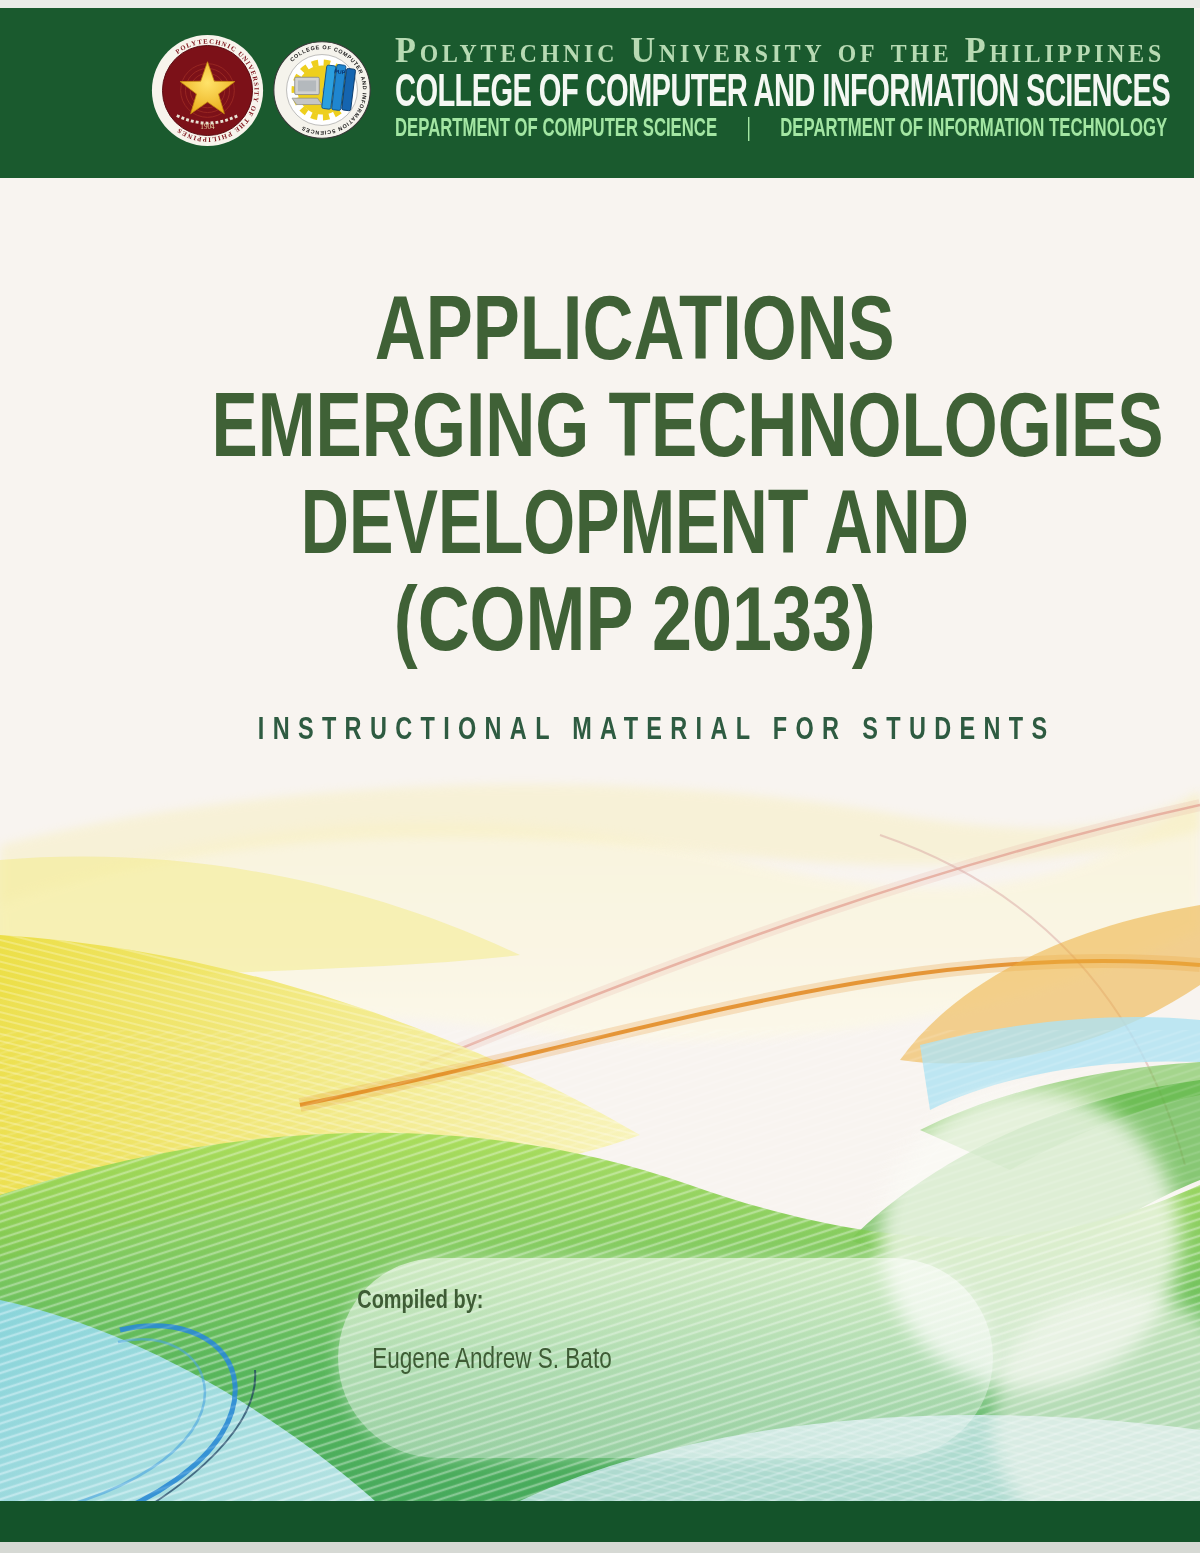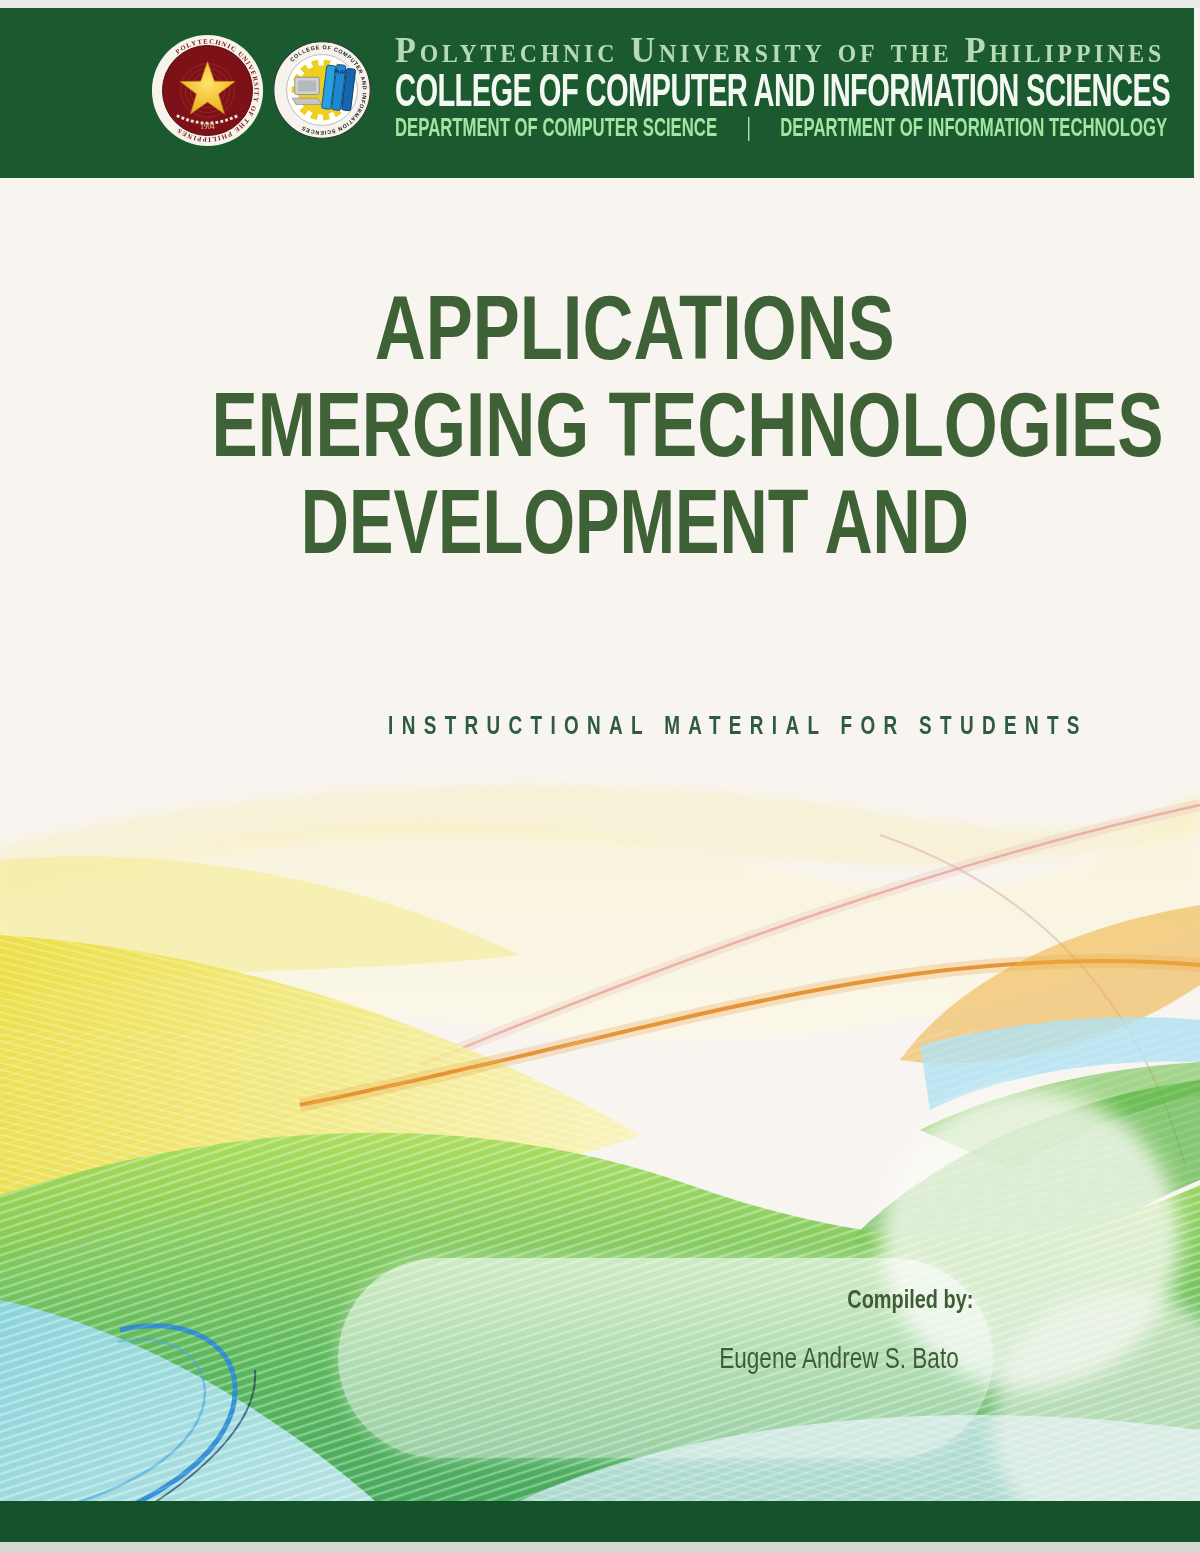--- a/index.html
+++ b/index.html
@@ -42,33 +42,33 @@
   .dept-sep{display:inline-block;margin:0 44px;font-weight:400;}
 
   
   .title-block{
     position:absolute;top:280px;left:70px;width:1130px;
     text-align:center;font-weight:700;line-height:97px;font-size:90px;
   }
   .title-line{display:block;}
   .subtitle-block{
     position:absolute;top:710px;left:130px;width:1070px;
-    text-align:right;font-weight:700;font-size:25px;letter-spacing:11px;line-height:1.2;
+    text-align:left;font-weight:700;font-size:31px;letter-spacing:11px;line-height:1.2;
   }
 
   
   .waves{position:absolute;top:760px;left:0;width:1200px;height:793px;}
 
   
   .compiled-box{
     position:absolute;left:338px;top:1258px;width:655px;height:200px;
     border-radius:105px;
     background:linear-gradient(180deg,rgba(255,255,255,0.62),rgba(243,248,246,0.46));
     box-shadow:0 0 18px rgba(255,255,255,0.35);
-    text-align:right;
+    text-align:left;
   }
   .compiled-label{position:absolute;top:26px;left:0;right:0;font-weight:700;font-size:26px;}
   .compiled-author{position:absolute;top:84px;left:0;right:0;font-weight:400;font-size:29px;}
 
   
   .footer-bar{position:absolute;top:1501px;left:0;right:0;height:41px;background:#14532a;}
 </style>
 </head>
 <body>
 
@@ -145,20 +145,21 @@
           <span>DEPARTMENT OF COMPUTER SCIENCE</span><span class="dept-sep">|</span><span>DEPARTMENT OF INFORMATION TECHNOLOGY</span>
         </span>
       </div>
     </div>
   </header>
 
   <h1 class="title-block" style="color:#3f6136;margin:0;font-weight:700;">
     <span class="title-line"><span class="fit" style="transform: scaleX(0.7839);">APPLICATIONS</span></span>
     <span class="title-line"><span class="fit" style="transform: scaleX(0.7708);">EMERGING TECHNOLOGIES</span></span>
     <span class="title-line"><span class="fit" style="transform: scaleX(0.7408);">DEVELOPMENT AND</span></span>
+    <span class="title-line"><span class="fit" style="transform: scaleX(0.7986);">(COMP 20133)</span></span>
   </h1>
 
   <div class="subtitle-block" style="color:#2e5b41">
     <span class="fit" style="transform: scaleX(0.7573);">INSTRUCTIONAL MATERIAL FOR STUDENTS</span>
   </div>
 
   <svg class="waves" viewBox="0 760 1200 793" preserveAspectRatio="none">
     <defs>
       <pattern id="st" width="8" height="8" patternUnits="userSpaceOnUse" patternTransform="rotate(-18)">
         <line x1="0" y1="2" x2="8" y2="2" stroke="rgba(255,255,255,0.55)" stroke-width="2.4"></line>

